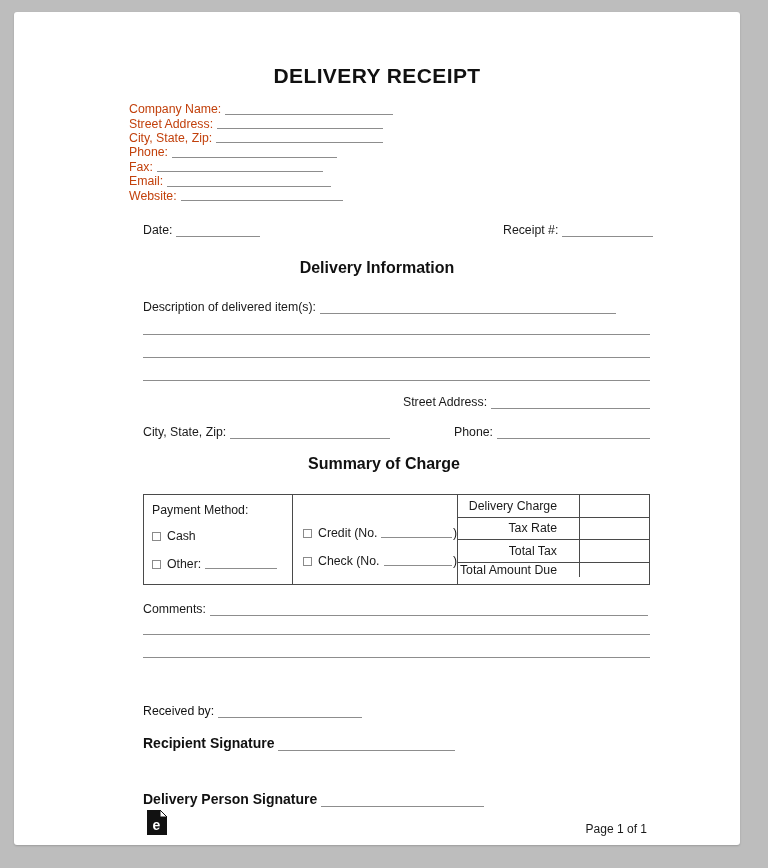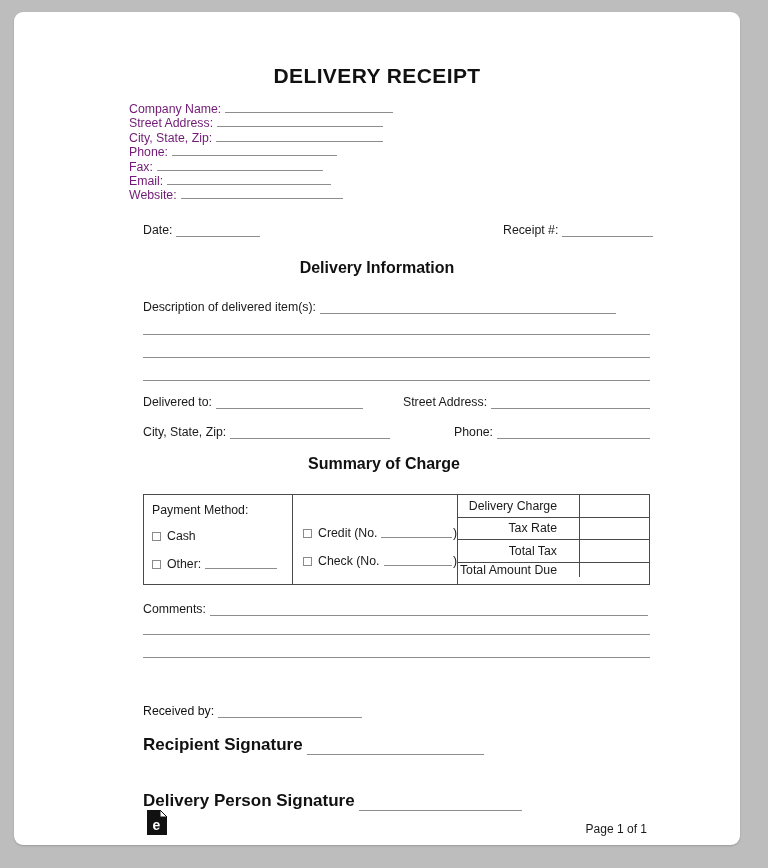--- a/index.html
+++ b/index.html
@@ -8,21 +8,21 @@
     width: 768px; height: 868px;
     background: #bdbdbd;
     font-family: "Liberation Sans", sans-serif;
     -webkit-font-smoothing: antialiased;
   }
   #page {
     position: absolute;
     left: 14px; top: 12px;
     width: 726px; height: 833px;
     background: #ffffff;
-    border-radius: 9px;
+    border-radius: 3px;
     box-shadow: 0 1px 2px rgba(0,0,0,0.18);
     overflow: hidden;
   }
   .sheet {
     position: absolute;
     left: 0; top: 0; right: 0; bottom: 0;
     padding: 0;
   }
 
   
@@ -43,24 +43,24 @@
     font-weight: bold;
     color: #111;
   }
   #head-delivery { top: 247px; }
   #head-summary  { top: 443px; padding-left: 14px; }
 
   
   .field-block { position: absolute; left: 115px; top: 90px; }
   .field-row {
     display: flex;
-    align-items: flex-start;
+    align-items: center;
     height: 14.4px;
     font-size: 12.3px;
-    color: #701a75;
+    color: #c2410c;
     white-space: nowrap;
   }
   .field-row .lbl { flex: none; }
   .rule {
     flex: none;
     border-bottom: 1px solid #8d8d8d;
     height: 11px;
     margin-left: 4px;
   }
 
@@ -140,21 +140,21 @@
 
   
   .sig-row {
     position: absolute;
     display: flex;
     align-items: flex-end;
     font-size: 12.3px;
     color: #111;
     white-space: nowrap;
   }
-  .sig-row.bold { font-weight: bold; font-size: 17px; }
+  .sig-row.bold { font-weight: bold; font-size: 14px; }
 
   
   #footer-icon {
     position: absolute;
     left: 133px; top: 798px;
     width: 20px; height: 25px;
   }
   #page-num {
     position: absolute;
     right: 93px; top: 804px;
@@ -214,24 +214,20 @@
     <div class="section-head" id="head-delivery">Delivery Information</div>
 
     <div class="inline-field" style="left:129px; top:288px;">
       <span>Description of delivered item(s):</span>
       <span class="rule" style="width:296px"></span>
     </div>
     <div class="longline" style="left:129px; top:322px; width:507px;"></div>
     <div class="longline" style="left:129px; top:345px; width:507px;"></div>
     <div class="longline" style="left:129px; top:368px; width:507px;"></div>
 
-    <div class="inline-field" style="left:129px; top:383px;">
-      <span>Delivered to:</span>
-      <span class="rule" style="width:147px"></span>
-    </div>
     <div class="inline-field" style="left:389px; top:383px;">
       <span>Street Address:</span>
       <span class="rule" style="width:159px"></span>
     </div>
 
     <div class="inline-field" style="left:129px; top:413px;">
       <span>City, State, Zip:</span>
       <span class="rule" style="width:160px"></span>
     </div>
     <div class="inline-field" style="left:440px; top:413px;">

